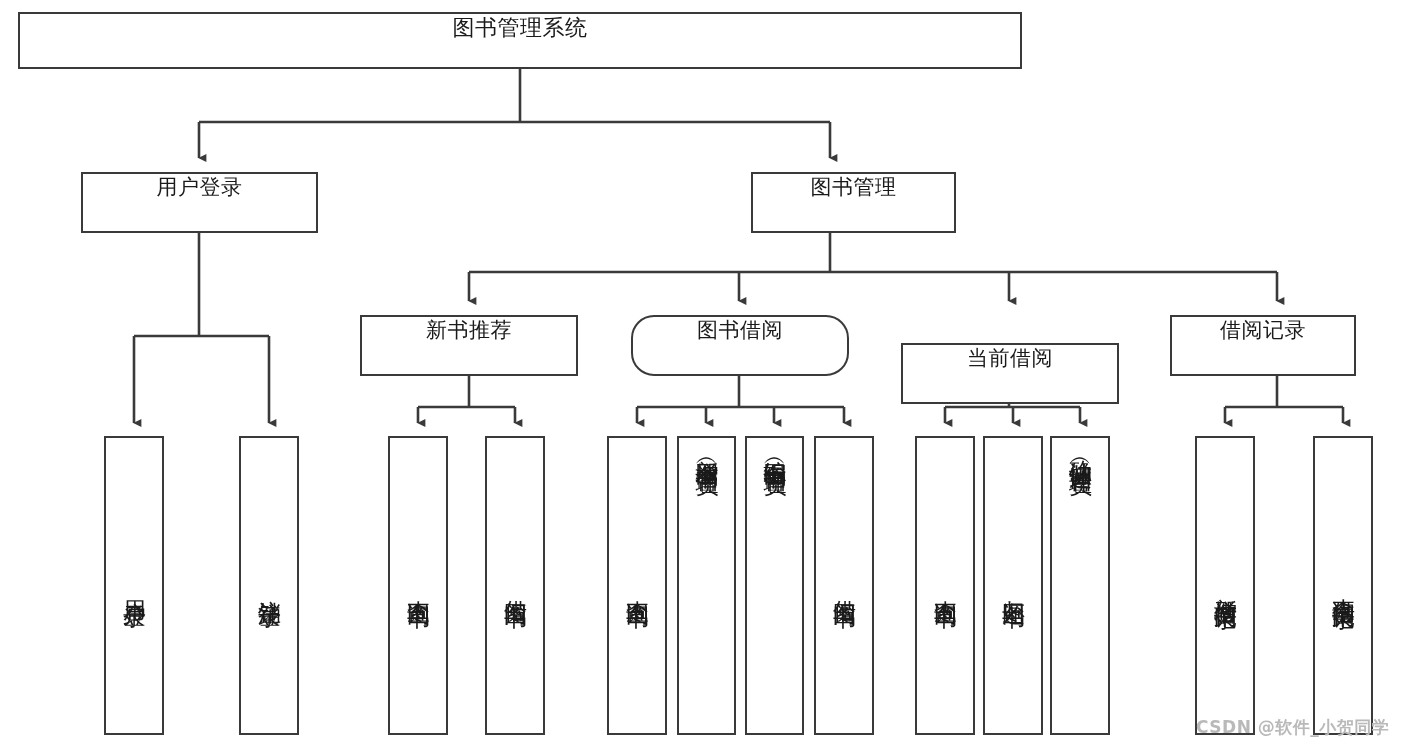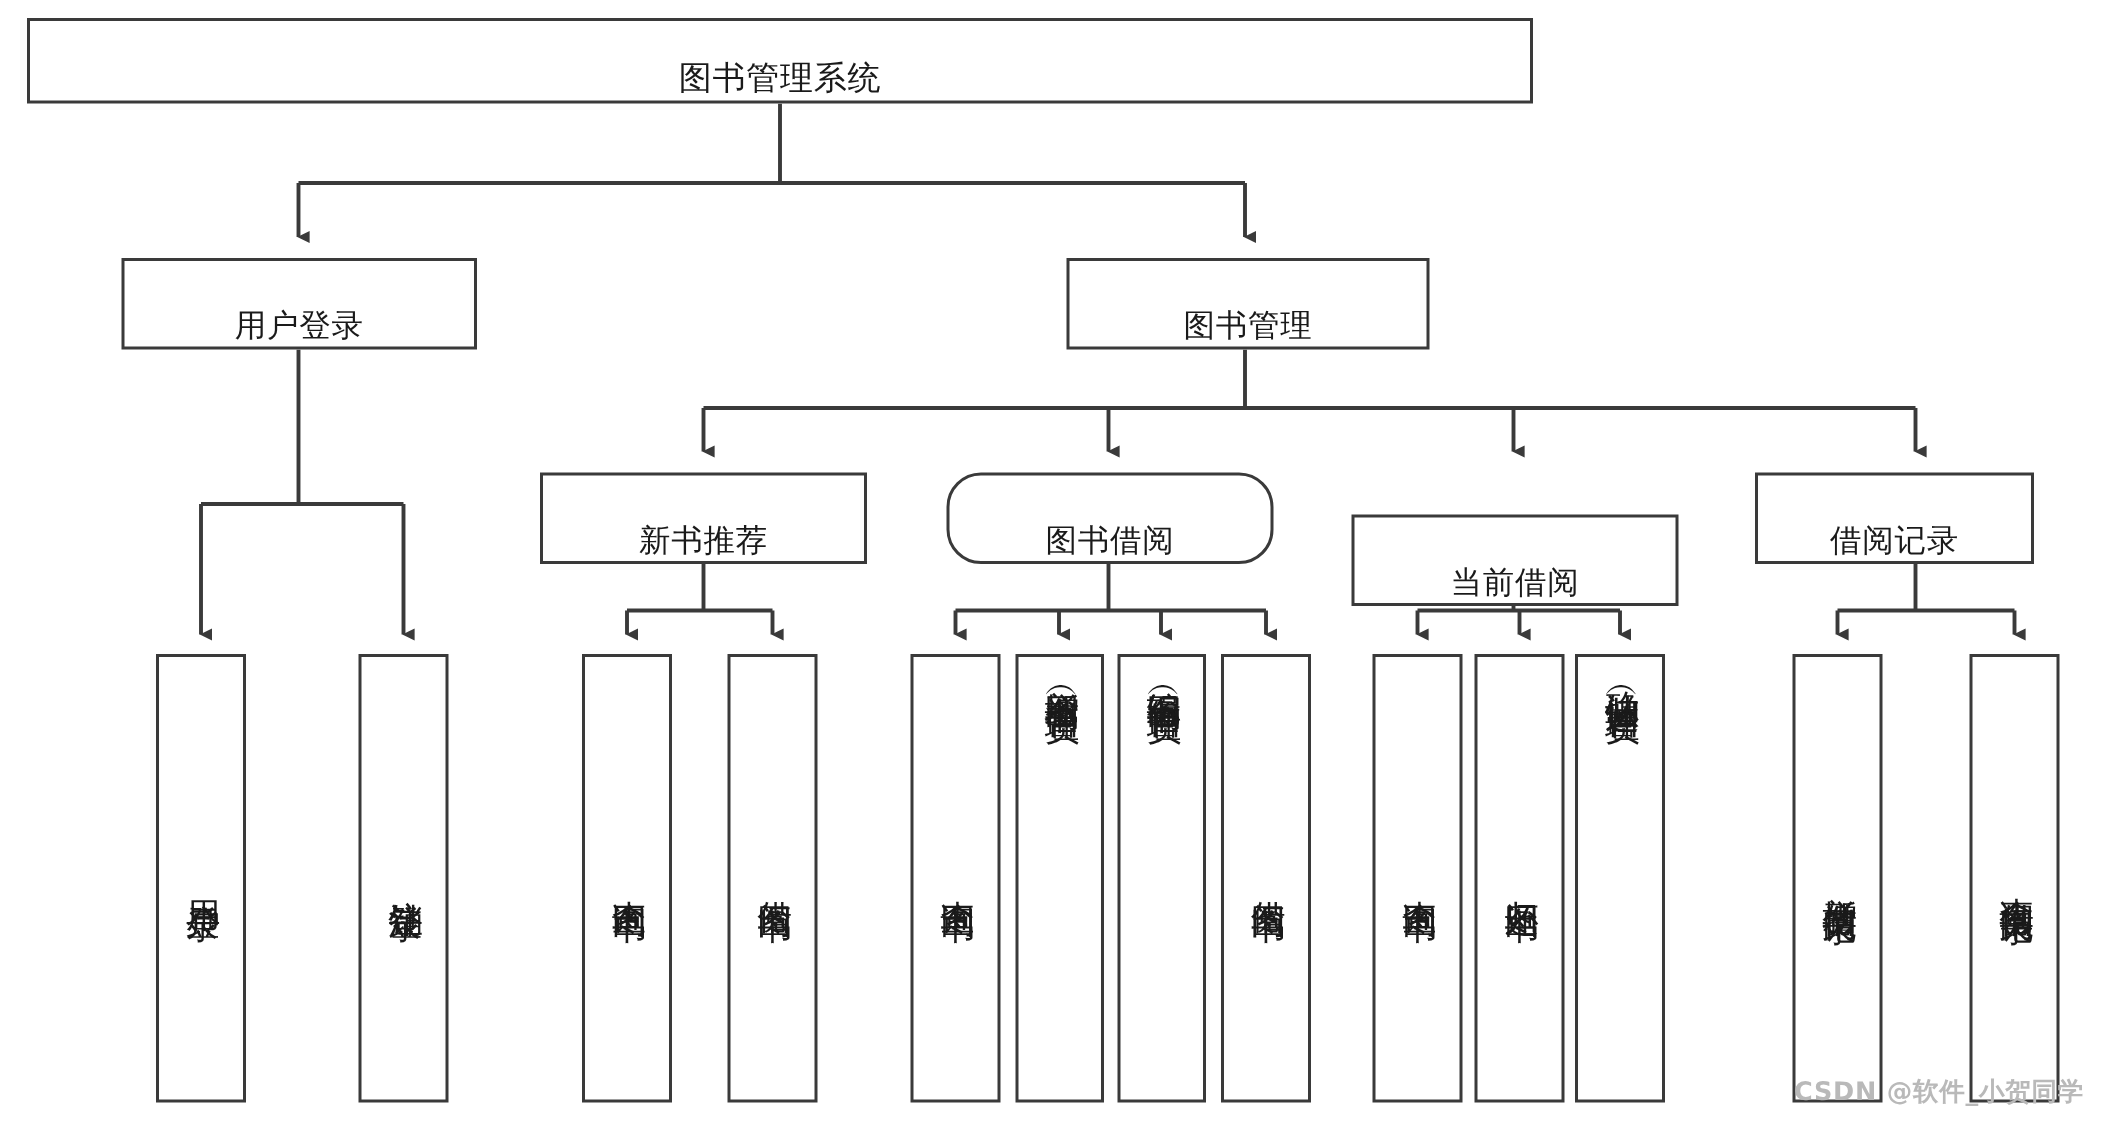--- a/index.html
+++ b/index.html
@@ -24,21 +24,21 @@
     top: 0;
     width: 1405px;
     height: 747px;
   }
   .node {
     position: absolute;
     box-sizing: border-box;
     background: #ffffff;
     border: 2px solid #3a3a3a;
     display: flex;
-    align-items: flex-end;
+    align-items: flex-start;
     justify-content: center;
     overflow: hidden;
   }
   .node-label {
     display: block;
     color: #1a1a1a;
     line-height: 1.28;
     letter-spacing: 0.5px;
     white-space: nowrap;
   }
@@ -133,21 +133,21 @@
   </svg>
 
   <div class="node horiz root" style="left:18px; top:12px; width:1004px; height:57px;">
     <span class="node-label">图书管理系统</span>
   </div>
 
   <div class="node horiz" style="left:81px; top:172px; width:237px; height:61px;">
     <span class="node-label">用户登录</span>
   </div>
 
-  <div class="node horiz" style="left:711px; top:172px; width:242px; height:61px;">
+  <div class="node horiz" style="left:751px; top:172px; width:205px; height:61px;">
     <span class="node-label">图书管理</span>
   </div>
 
   <div class="node horiz" style="left:360px; top:315px; width:218px; height:61px;">
     <span class="node-label">新书推荐</span>
   </div>
 
   <div class="node horiz" style="left:631px; top:315px; width:218px; height:61px;border-radius:23px;">
     <span class="node-label">图书借阅</span>
   </div>

